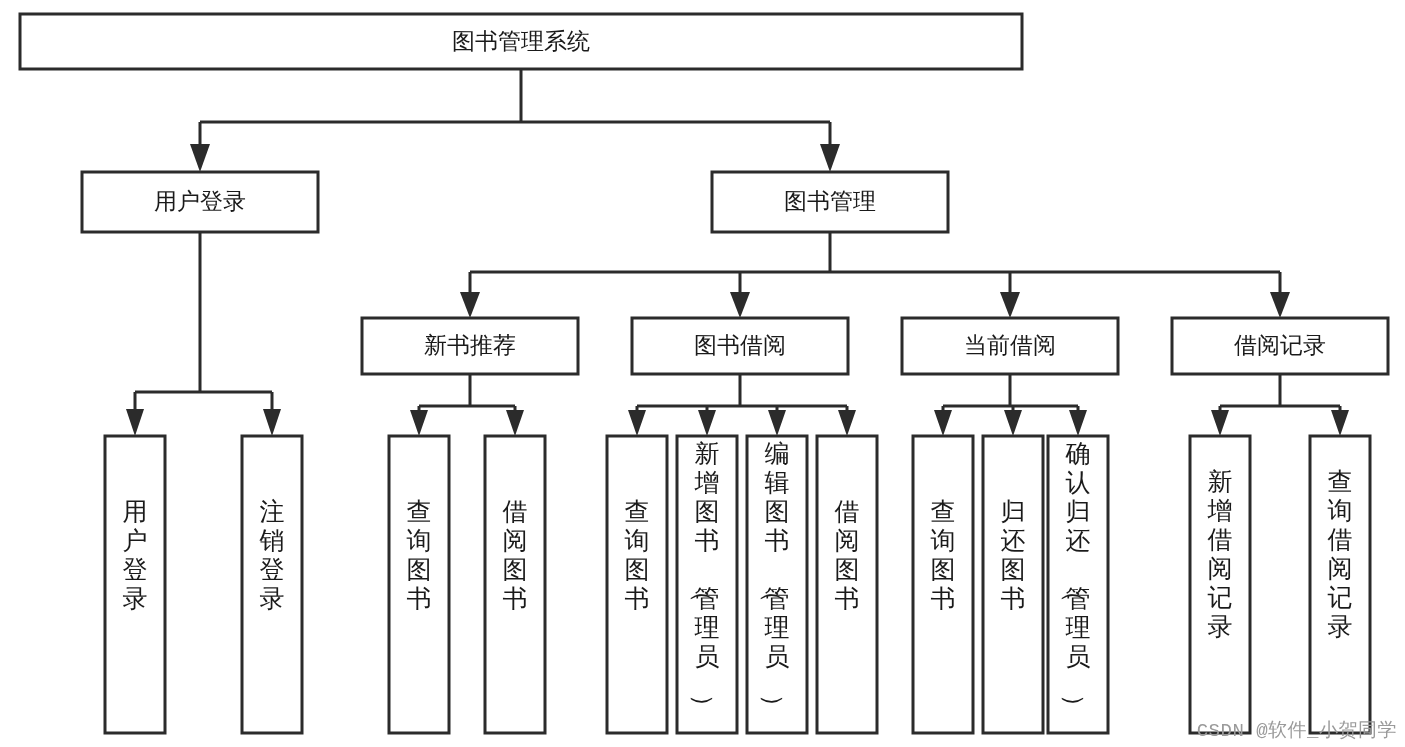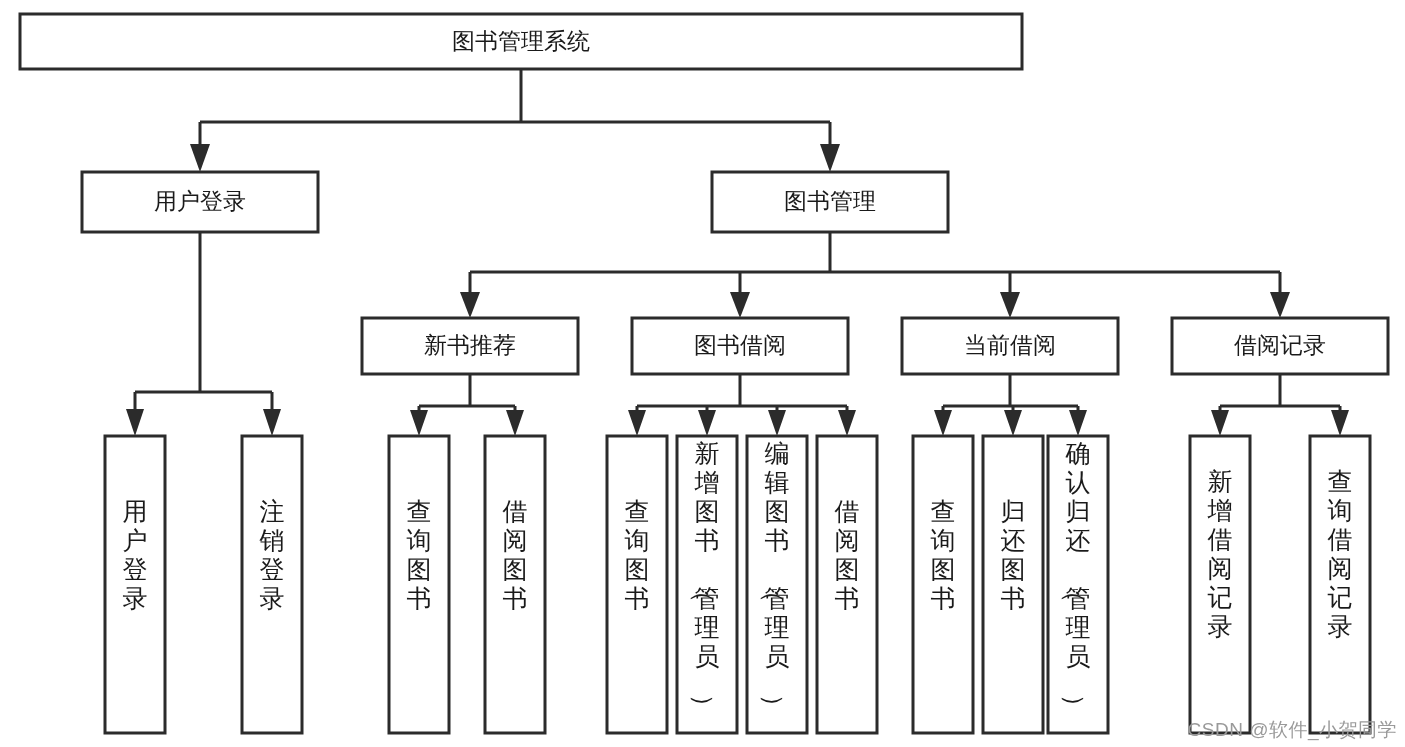--- a/index.html
+++ b/index.html
@@ -44,21 +44,21 @@
     stroke-width: 3;
     fill: none;
   }
   .arrow-head {
     fill: #2b2b2b;
   }
   .watermark {
     position: absolute;
     right: 8px;
     bottom: 4px;
-    font-family: Liberation Sans, sans-serif;
+    font-family: Liberation Mono, monospace;
     font-size: 19px;
     color: #9a9a9a;
     white-space: nowrap;
     letter-spacing: 0.5px;
   }
 </style>
 </head>
 <body>
 
 <svg id="diagram" viewBox="0 0 1405 747" xmlns="http://www.w3.org/2000/svg">

